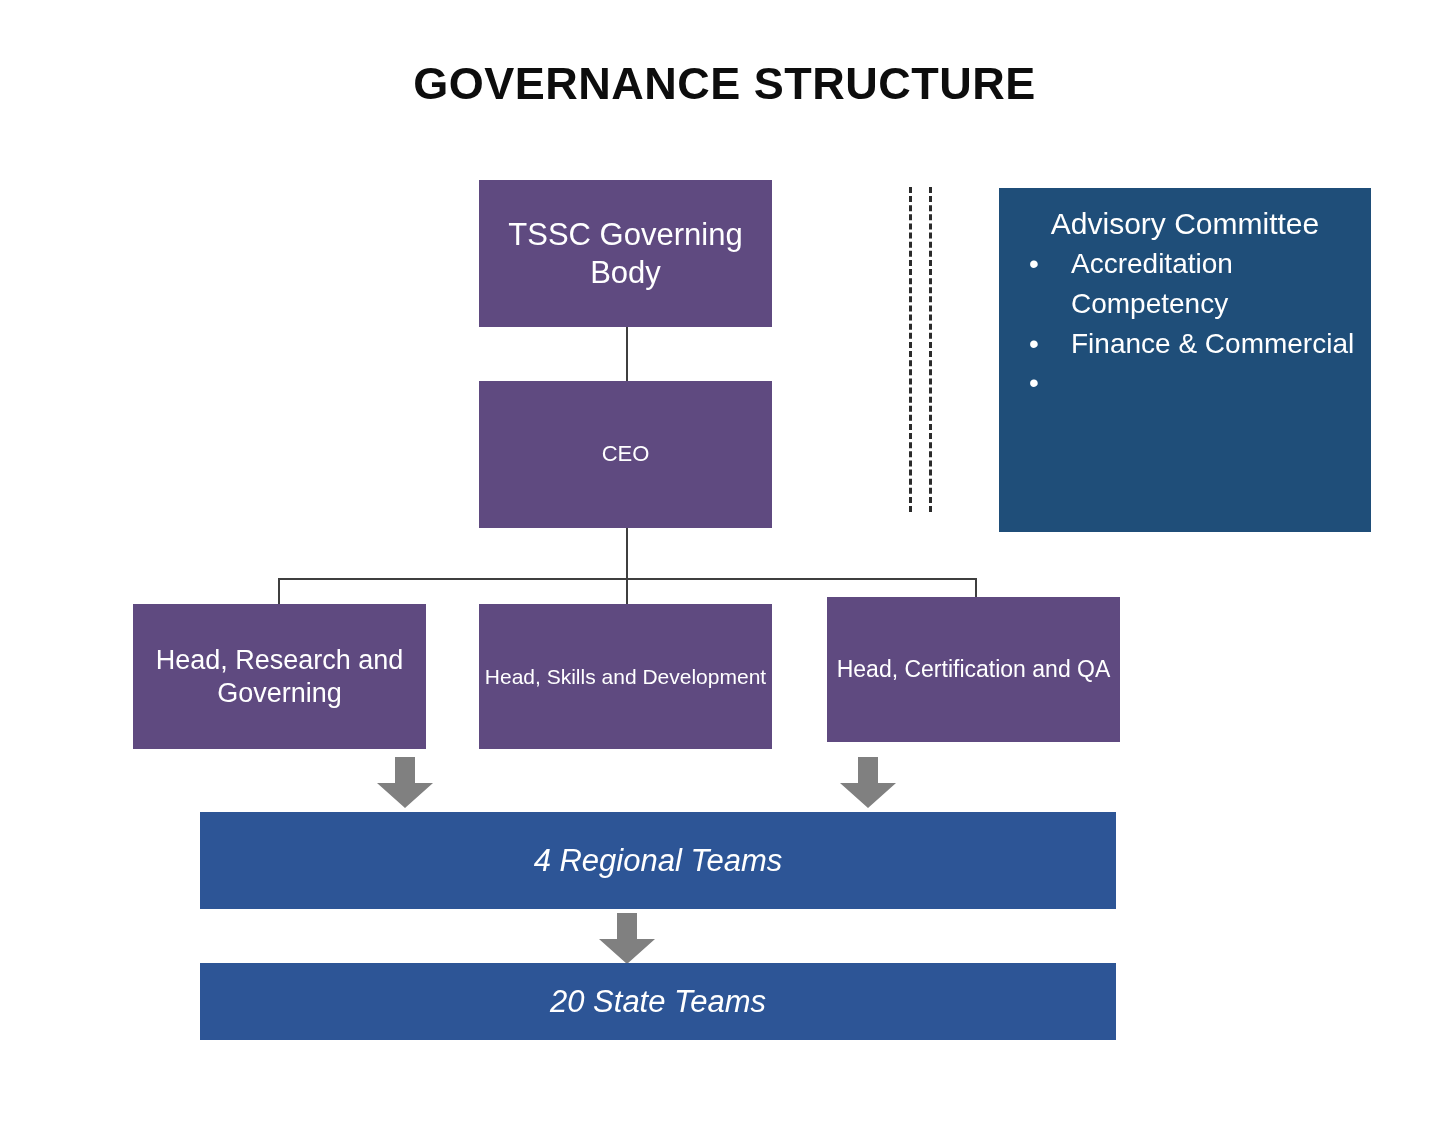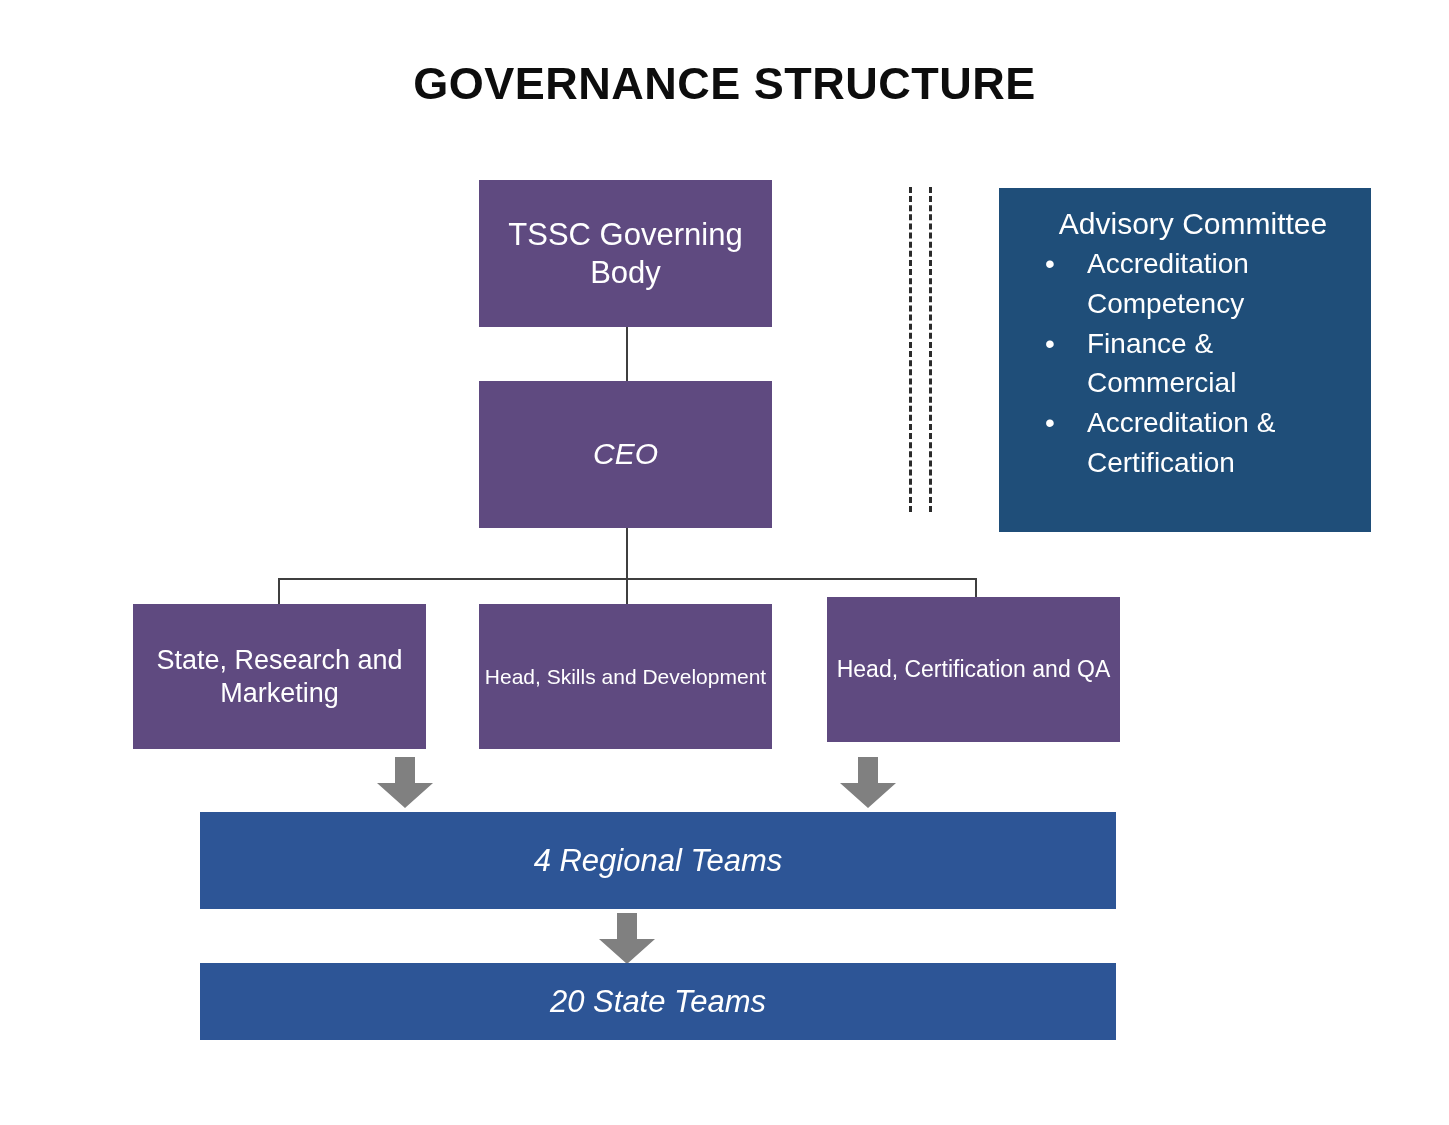--- a/index.html
+++ b/index.html
@@ -47,22 +47,21 @@
   .node.purple { background: #5f4a80; }
   .node.blue   { background: #2d5596; font-style: italic; }
 
   
   #box-governing-body {
     left: 479px; top: 180px; width: 293px; height: 147px;
     font-size: 31px;
   }
   #box-ceo {
     left: 479px; top: 381px; width: 293px; height: 147px;
-    font-size: 30px;
-    font-style: italic;
+    font-size: 22px;
   }
   #box-head-research {
     left: 133px; top: 604px; width: 293px; height: 145px;
     font-size: 27px;
   }
   #box-head-skills {
     left: 479px; top: 604px; width: 293px; height: 145px;
     font-size: 21px;
     align-items: center;
   }
@@ -79,21 +78,21 @@
     font-size: 31px;
   }
 
   
   #box-advisory {
     position: absolute;
     left: 999px; top: 188px; width: 372px; height: 344px;
     background: #1f4e79;
     color: #ffffff;
     box-sizing: border-box;
-    padding: 18px 14px 10px 30px;
+    padding: 18px 14px 10px 14px;
   }
   #advisory-heading {
     text-align: center;
     font-size: 30px;
     line-height: 1.2;
     margin-bottom: 2px;
   }
   #advisory-list {
     list-style: none;
     margin: 0;
@@ -188,27 +187,26 @@
       <li>
         <span class="bullet-dot">•</span>
         <span>Accreditation Competency</span>
       </li>
       <li>
         <span class="bullet-dot">•</span>
         <span>Finance &amp; Commercial</span>
       </li>
       <li>
         <span class="bullet-dot">•</span>
-        <span>Accreditation &amp; Certification</span>
       </li>
     </ul>
   </div>
 
   <div class="node purple" id="box-head-research">
-    <span>State, Research and Marketing</span>
+    <span>Head, Research and Governing</span>
   </div>
 
   <div class="node purple" id="box-head-skills">
     <span>Head, Skills and Development</span>
   </div>
 
   <div class="node purple" id="box-head-certification">
     <span>Head, Certification and QA</span>
   </div>
 

